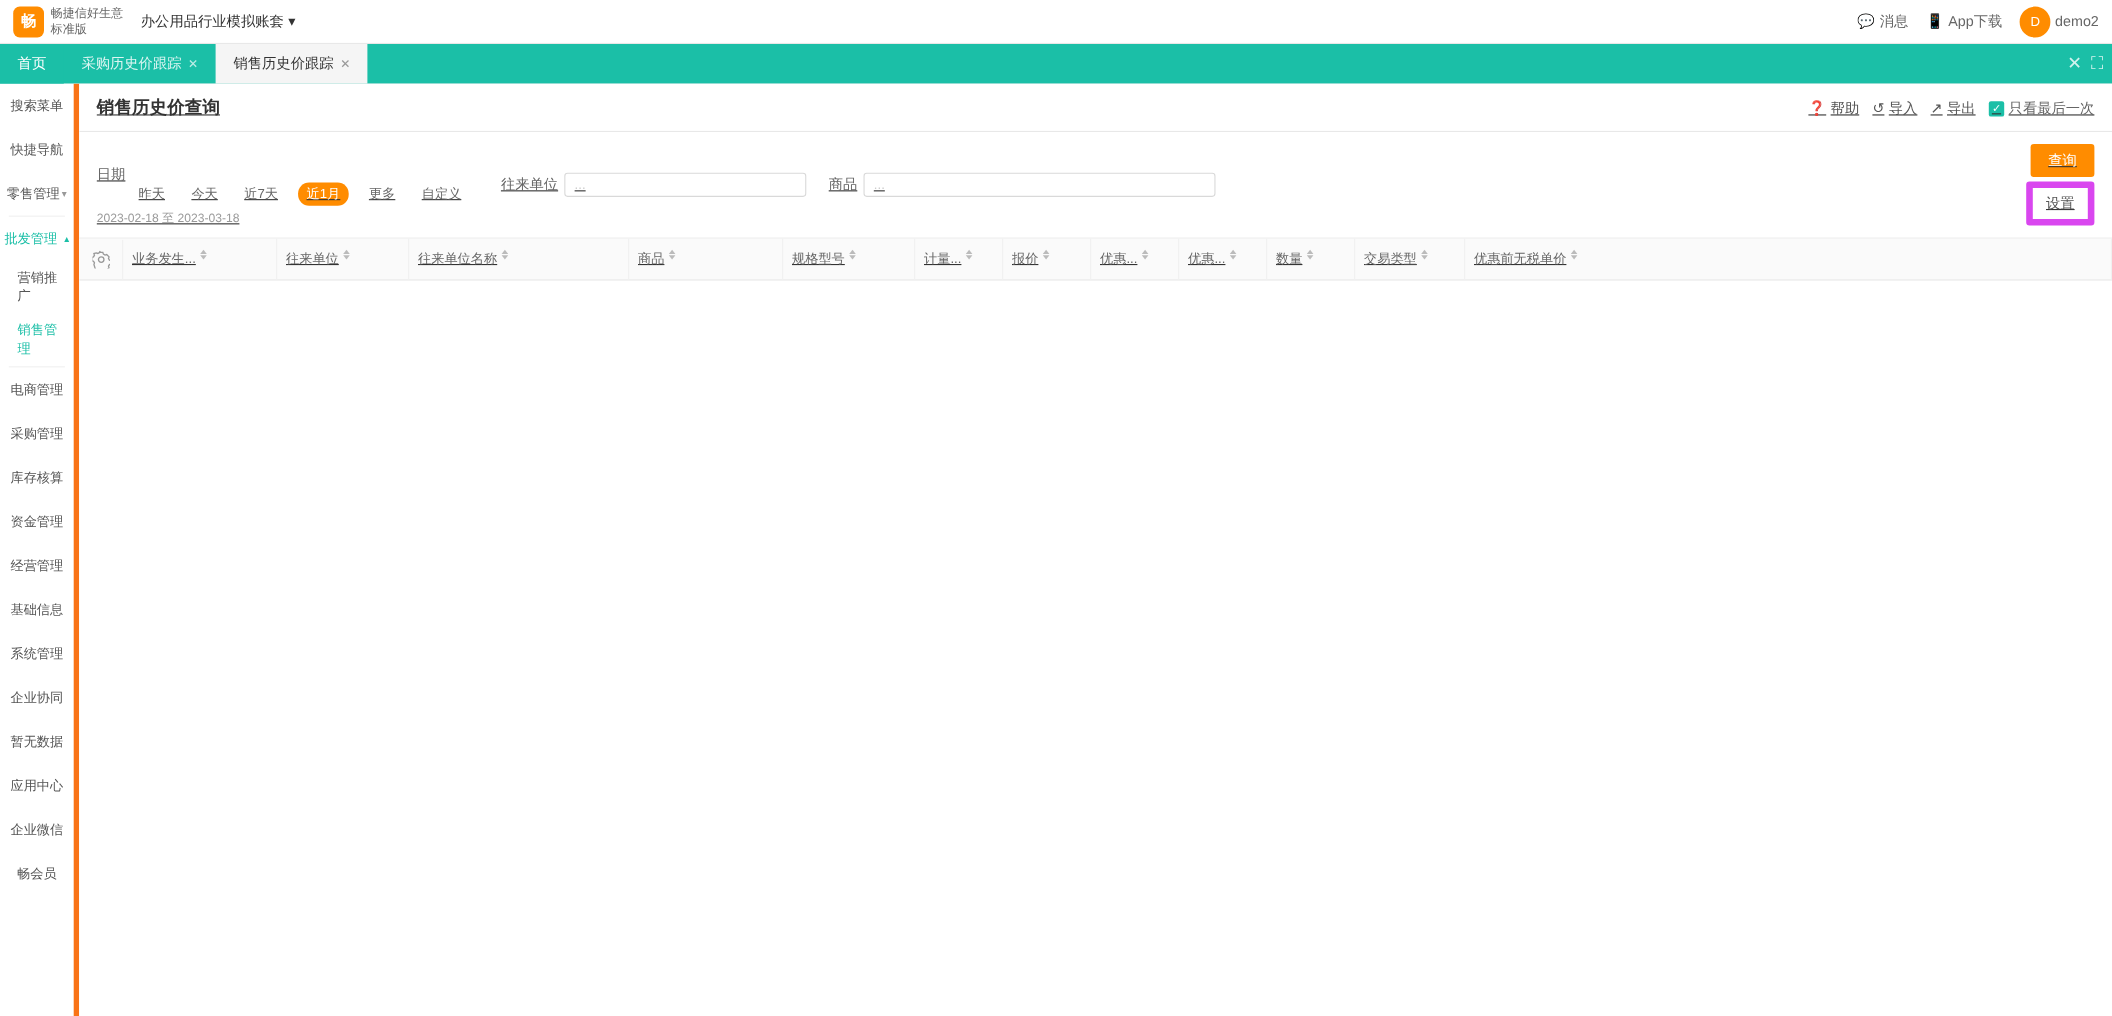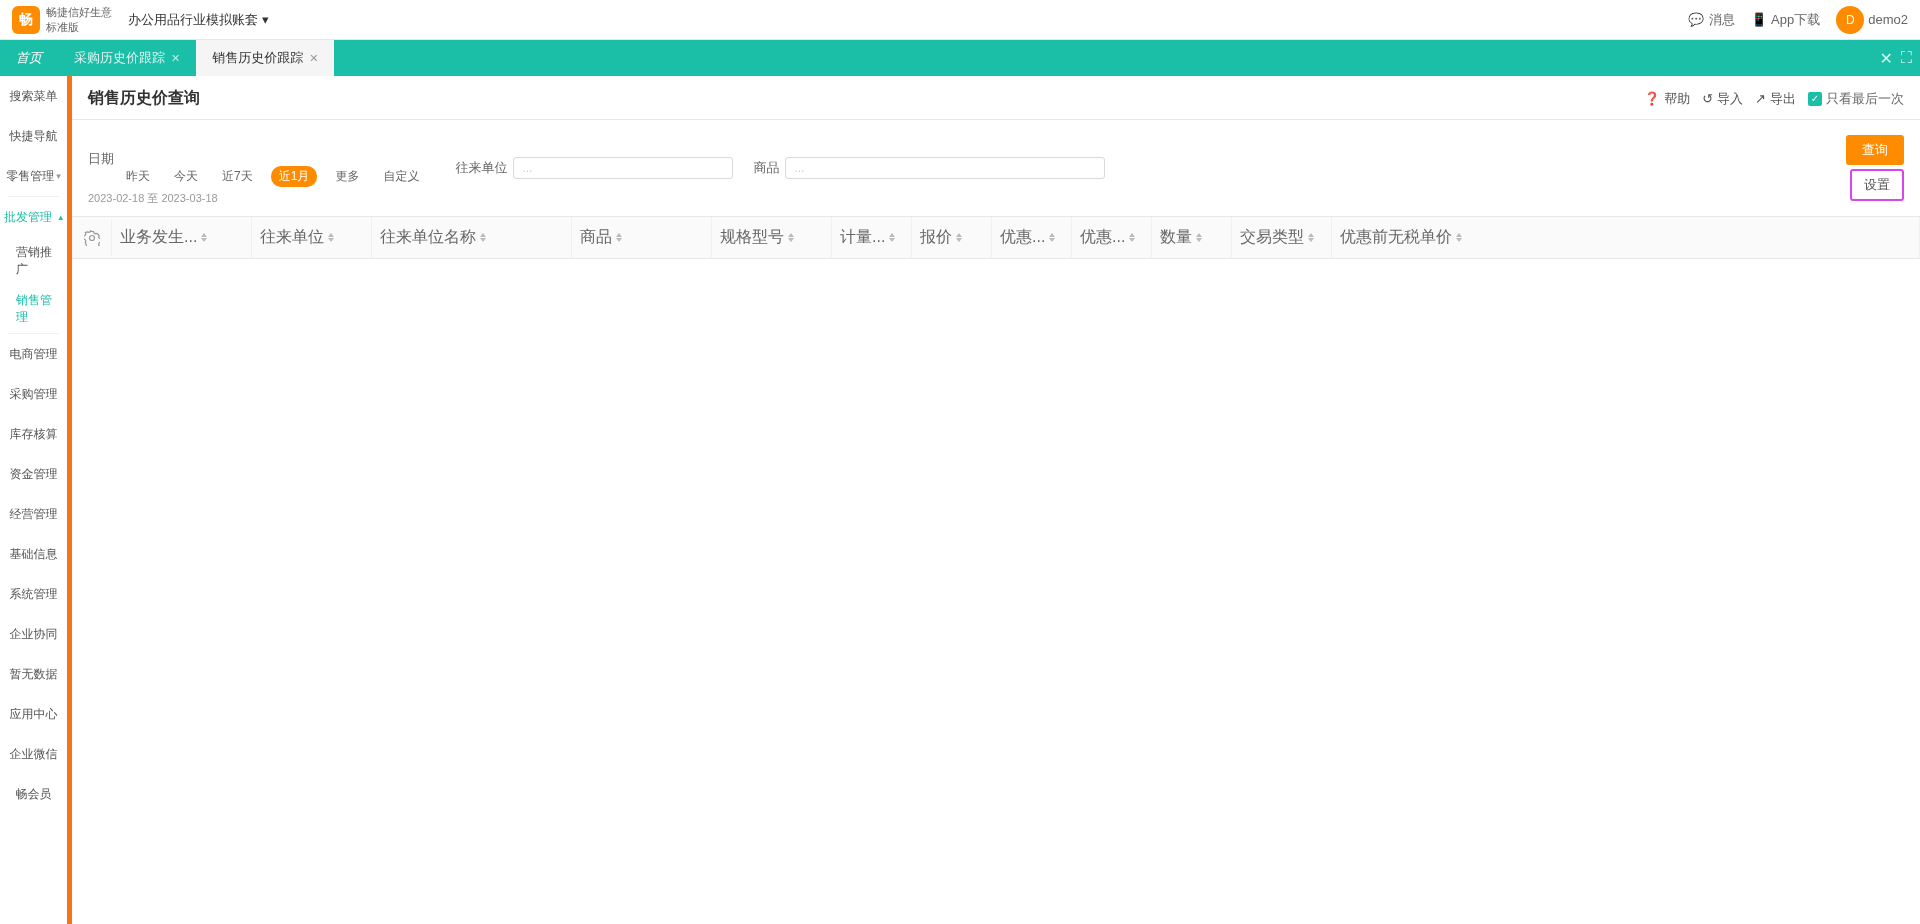--- a/index.html
+++ b/index.html
@@ -14,34 +14,34 @@
     .app-selector { display: flex; align-items: center; gap: 4px; color: #666; font-size: 13px; cursor: pointer; margin-left: 8px; }
     .app-selector span { color: #333; }
     .top-bar-right { display: flex; align-items: center; gap: 16px; color: #666; font-size: 13px; }
     .top-bar-right .item { display: flex; align-items: center; gap: 4px; cursor: pointer; }
     .avatar { width: 28px; height: 28px; border-radius: 50%; background: #ff8c00; display: flex; align-items: center; justify-content: center; color: white; font-size: 12px; }
 
     
     .tab-bar { height: 36px; background: #1bbfa7; display: flex; align-items: center; padding: 0 0; flex-shrink: 0; }
     .tab { height: 36px; display: flex; align-items: center; padding: 0 16px; cursor: pointer; color: rgba(255,255,255,0.85); font-size: 13px; gap: 6px; position: relative; }
     .tab.active { background: #f5f5f5; color: #333; }
-    .tab.home { background: #1bbfa7; color: white; font-style: italic; }
+    .tab.home { background: #1bbfa7; color: white; }
     .tab-close { font-size: 11px; color: rgba(255,255,255,0.7); cursor: pointer; display: flex; align-items: center; }
     .tab.active .tab-close { color: #999; }
     .tab-bar-actions { margin-left: auto; display: flex; align-items: center; gap: 8px; padding-right: 8px; }
     .tab-bar-actions .icon-btn { color: rgba(255,255,255,0.8); cursor: pointer; font-size: 16px; }
 
     
     .main-layout { display: flex; flex: 1; overflow: hidden; }
 
     
     .sidebar { width: 72px; background: #fff; border-right: 5px solid #f97316; display: flex; flex-direction: column; overflow-y: auto; flex-shrink: 0; }
 
     
-    .content-area { flex: 1; display: flex; flex-direction: column; overflow: hidden; background: #f5f5f5; }
+    .content-area { flex: 1; display: flex; flex-direction: column; overflow: hidden; background: #f5f5f5; text-decoration: underline; }
 
     
     .page-header { background: #fff; padding: 12px 16px 0 16px; border-bottom: 1px solid #e8e8e8; flex-shrink: 0; }
     .page-title-row { display: flex; align-items: center; justify-content: space-between; margin-bottom: 10px; }
     .page-title { font-size: 16px; font-weight: 600; color: #333; }
     .page-actions { display: flex; align-items: center; gap: 12px; font-size: 13px; color: #666; }
     .page-action-btn { display: flex; align-items: center; gap: 4px; cursor: pointer; color: #555; }
     .checkbox-label { display: flex; align-items: center; gap: 4px; cursor: pointer; }
     .checkbox-checked { width: 14px; height: 14px; background: #1bbfa7; border-radius: 2px; display: flex; align-items: center; justify-content: center; color: white; font-size: 10px; flex-shrink: 0; }
 
@@ -49,26 +49,26 @@
     .filter-row { display: flex; align-items: center; gap: 16px; padding: 10px 16px; background: #fff; border-bottom: 1px solid #e8e8e8; flex-shrink: 0; flex-wrap: wrap; }
     .filter-group { display: flex; align-items: center; gap: 6px; }
     .filter-label { color: #666; font-size: 13px; }
     .date-tabs { display: flex; align-items: center; gap: 12px; margin-top: 36px; }
     .date-tab { padding: 2px 6px; border-radius: 3px; cursor: pointer; font-size: 12px; color: #666; }
     .date-tab.active { background: #ff8c00; color: white; border-radius: 10px; padding: 2px 8px; }
     .date-range-text { font-size: 11px; color: #999; }
     .filter-input { display: flex; align-items: center; gap: 4px; border: 1px solid #d9d9d9; border-radius: 3px; padding: 3px 8px; min-width: 200px; cursor: pointer; background: white; }
     .filter-dots { color: #ccc; font-size: 12px; }
     .query-btn { background: #ff8c00; color: white; border: none; border-radius: 3px; padding: 6px 16px; cursor: pointer; font-size: 13px; }
-    .settings-btn { border: 2px solid #d946ef; background: white; color: #555; border-radius: 3px; padding: 5px 12px; cursor: pointer; font-size: 13px; }
+    .settings-btn { border: 6px solid #d946ef; background: white; color: #555; border-radius: 3px; padding: 5px 12px; cursor: pointer; font-size: 13px; }
 
     
     .table-container { flex: 1; overflow: auto; background: #fff; margin: 0; }
     .table-header { display: flex; align-items: center; background: #fafafa; border-bottom: 1px solid #e8e8e8; position: sticky; top: 0; z-index: 10; min-width: 1600px; }
-    .th { display: flex; align-items: center; gap: 4px; padding: 10px 8px; font-size: 16px; color: #666; border-right: 1px solid #f0f0f0; cursor: pointer; user-select: none; white-space: nowrap; }
+    .th { display: flex; gap: 4px; padding: 10px 8px; font-size: 12px; color: #666; border-right: 1px solid #f0f0f0; cursor: pointer; user-select: none; white-space: nowrap; }
     .th-sort { display: flex; flex-direction: column; gap: 1px; }
     .th-sort span { display: block; width: 0; height: 0; }
     .th-sort .up { border-left: 3px solid transparent; border-right: 3px solid transparent; border-bottom: 4px solid #bbb; }
     .th-sort .down { border-left: 3px solid transparent; border-right: 3px solid transparent; border-top: 4px solid #bbb; }
     .th-gear { width: 40px; justify-content: center; }
     .th-col1 { width: 140px; }
     .th-col2 { width: 120px; }
     .th-col3 { width: 200px; }
     .th-col4 { width: 140px; }
     .th-col5 { width: 120px; }

